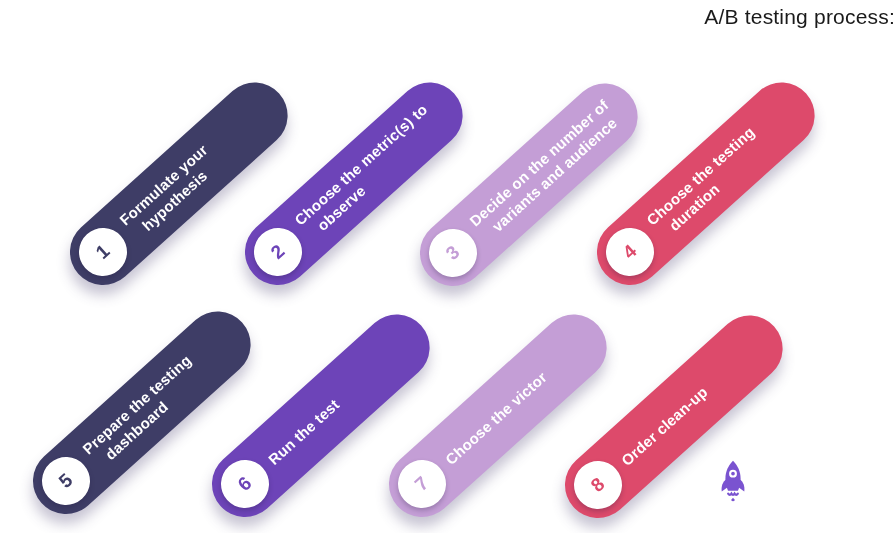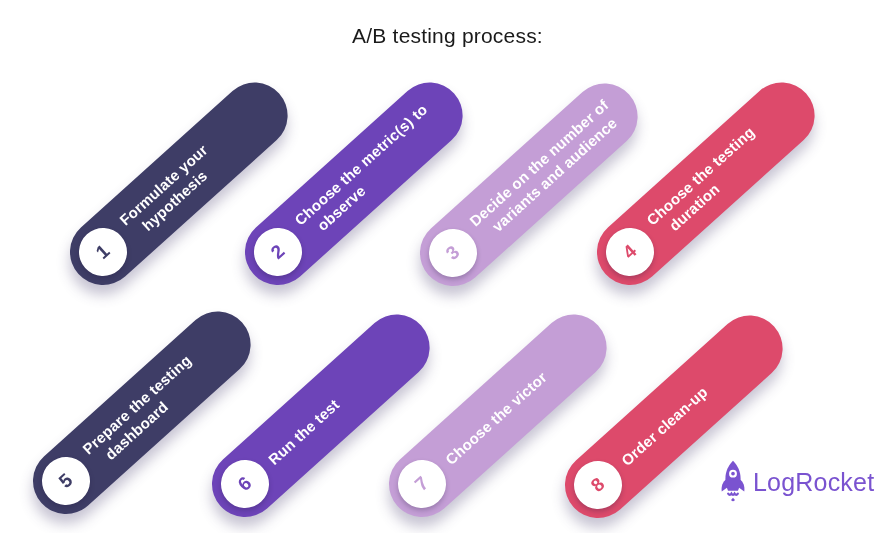--- a/index.html
+++ b/index.html
@@ -5,24 +5,24 @@
   * { margin: 0; padding: 0; box-sizing: border-box; }
   html, body { width: 895px; height: 533px; }
   body {
     position: relative;
     background: #ffffff;
     overflow: hidden;
     font-family: "Liberation Sans", sans-serif;
   }
   .title {
     position: absolute;
-    top: 24px;
+    top: 5px;
     left: 0;
     width: 100%;
-    text-align: center;
+    text-align: right;
     font-size: 21px;
     color: #1a1a1a;
     letter-spacing: 0.2px;
   }
   
   .pill-wrap {
     position: absolute;
     width: 0;
     height: 0;
   }
@@ -194,14 +194,13 @@
 
     <path d="M13 0.8 C9.1 4.6 7.2 9.6 7.2 14.2 C7.2 18.2 8.2 21.5 9.2 23.6 L16.8 23.6 C17.8 21.5 18.8 18.2 18.8 14.2 C18.8 9.6 16.9 4.6 13 0.8 Z" fill="#7a53d0"></path>
 
     <circle cx="13" cy="10.6" r="3" fill="#ffffff"></circle>
     <circle cx="13" cy="10.6" r="1.4" fill="#7a53d0"></circle>
 
     <path d="M9.3 25.9 q1.25 1.9 2.5 0 q1.2 1.9 2.4 0 q1.25 1.9 2.5 0" stroke="#7a53d0" stroke-width="1.7" stroke-linecap="round" fill="none"></path>
 
     <path d="M13 29 L11.5 30.8 Q13 32.6 14.5 30.8 Z" fill="#7a53d0"></path>
   </svg>
-  <span class="wordmark">LogRocket</span>
 </div>
 
 </body></html>

